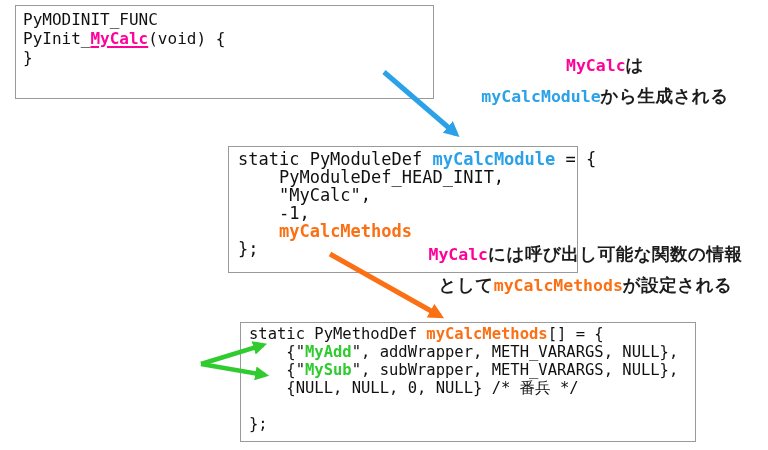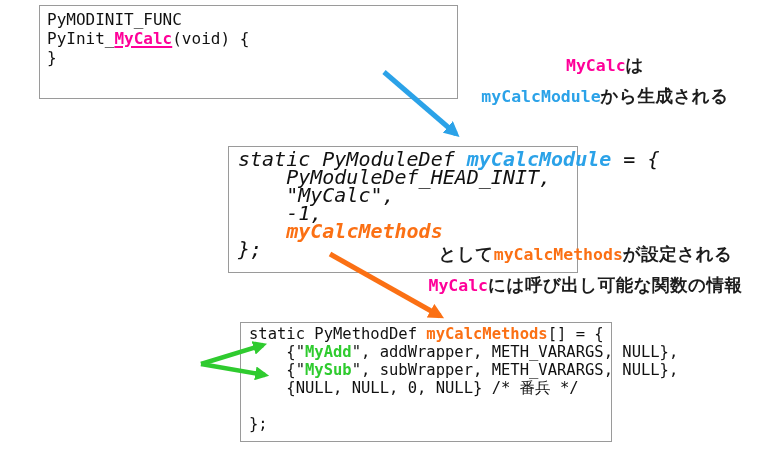--- a/index.html
+++ b/index.html
@@ -13,25 +13,25 @@
   }
   .code-box {
     position: absolute;
     background: #fff;
     border: 1px solid #9a9a9a;
     box-sizing: border-box;
     color: #111;
   }
   .code { font-family: "DejaVu Sans Mono", "Liberation Mono", monospace; }
   .code .line { white-space: pre; }
-  #box-pyinit    { left: 15px;  top: 5px;   width: 419px; height: 94px; margin-left: 24px; }
+  #box-pyinit    { left: 15px;  top: 5px;   width: 419px; height: 94px; }
   #box-pyinit    .code { padding: 4px 0 0 7px;  font-size: 16px;   line-height: 19px; }
   #box-moduledef { left: 228px; top: 146px; width: 350px; height: 127px; }
-  #box-moduledef .code { padding: 3px 0 0 9px;  font-size: 20px; line-height: 18px; font-style: italic; }
-  #box-methoddef { left: 240px; top: 322px; width: 372px; height: 120px; }
+  #box-moduledef .code { padding: 3px 0 0 9px;  font-size: 17px; line-height: 18px; }
+  #box-methoddef { left: 240px; top: 322px; width: 456px; height: 120px; }
   #box-methoddef .code { padding: 2px 0 0 8px;  font-size: 15.5px; line-height: 18px; }
 
   .anno {
     position: absolute;
     text-align: center;
     color: #1c1c1c;
     font-weight: 600;
     font-size: 17.5px;
     letter-spacing: 0.5px;
   }
@@ -93,22 +93,22 @@
         <div class="line">&nbsp;</div>
         <div class="line"><span>};</span></div>
       </div>
   </div>
 
   <div class="anno" id="anno-module">
       <div class="line"><span class="c-magenta">MyCalc</span><span>は</span></div>
       <div class="line"><span class="c-blue">myCalcModule</span><span>から生成される</span></div>
     </div>
   <div class="anno" id="anno-methods">
+      <div class="line"><span class="c-magenta">MyCalc</span><span>には呼び出し可能な関数の情報</span></div>
       <div class="line"><span>として</span><span class="c-orange">myCalcMethods</span><span>が設定される</span></div>
-      <div class="line"><span class="c-magenta">MyCalc</span><span>には呼び出し可能な関数の情報</span></div>
     </div>
   <div class="anno" id="anno-usage">
     </div>
 
   <svg class="arrow-layer" viewBox="0 0 768 450" xmlns="http://www.w3.org/2000/svg">
       <defs>
         <marker id="ah-blue" viewBox="0 0 10 10" refX="7" refY="5" markerWidth="3.1" markerHeight="3.1" orient="auto">
           <path d="M0,0 L10,5 L0,10 z" fill="#2BA2E8"></path>
         </marker>
         <marker id="ah-orange" viewBox="0 0 10 10" refX="7" refY="5" markerWidth="3.1" markerHeight="3.1" orient="auto">

